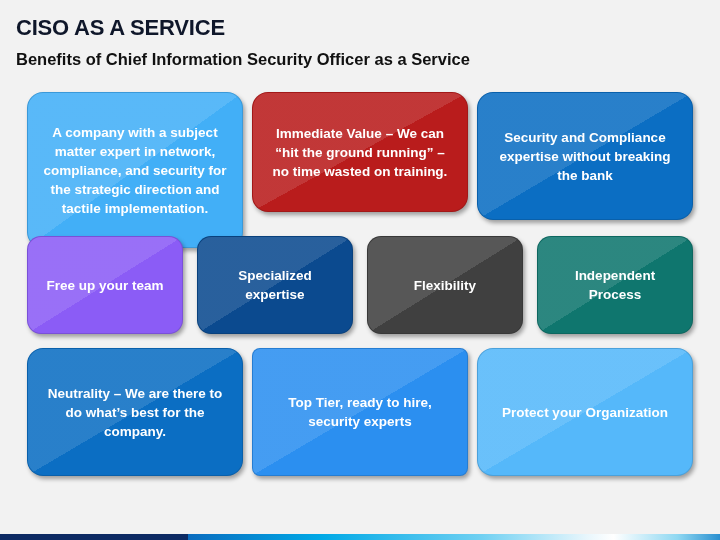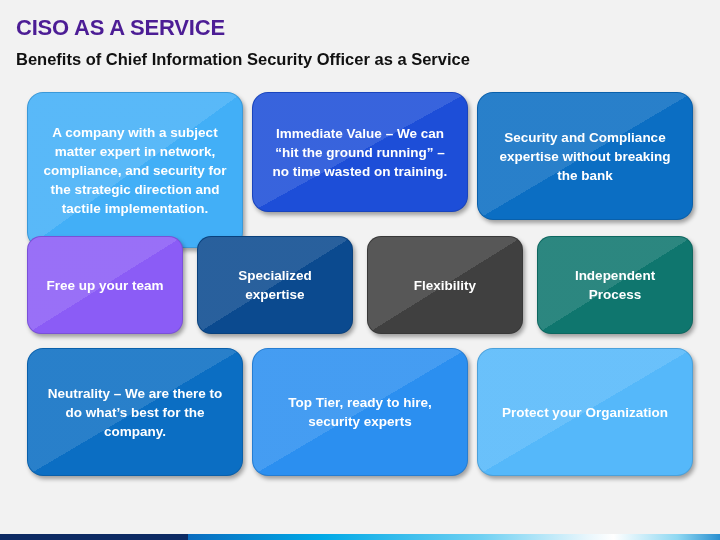--- a/index.html
+++ b/index.html
@@ -1,18 +1,18 @@
 <!DOCTYPE html>
 <html><head>
 <meta charset="utf-8">
 <style>
   * { box-sizing: border-box; margin: 0; padding: 0; font-weight: bold; }
   html, body { width: 720px; height: 540px; overflow: hidden; }
   body { background: #f2f2f2; font-family: "Liberation Sans", "DejaVu Sans", sans-serif; position: relative; }
-  .title { position: absolute; left: 16px; top: 15px; font-size: 22px; font-weight: bold; color: #4c1d95; letter-spacing: -0.2px; }
+  .title { position: absolute; left: 16px; top: 15px; font-size: 22px; font-weight: bold; color: #0f172a; letter-spacing: -0.2px; }
   .subtitle { position: absolute; left: 16px; top: 50px; font-size: 16.5px; color: #111; }
   .box {
     position: absolute; border-radius: 16px;
     display: flex; align-items: center; justify-content: center; text-align: center;
     color: #fff; font-size: 13.5px; line-height: 19px; padding: 8px 14px;
     box-shadow: 2px 3px 4px rgba(0,0,0,0.35);
     overflow: hidden; border: 1px solid rgba(0,0,0,0.12);
   }
   .box::before {
     content: ""; position: absolute; inset: 0;
@@ -27,21 +27,21 @@
 </style>
 </head>
 <body>
 
 <div class="title">CISO AS A SERVICE</div>
 <div class="subtitle">Benefits of Chief Information Security Officer as a Service</div>
 
 <div class="box" style="left: 27px; top: 92px; width: 216px; height: 156px; background: rgb(66, 175, 247); text-align: center;">
   <span>A company with a subject matter expert in network, compliance, and security for the strategic direction and tactile implementation.</span>
 </div>
-<div class="box" style="left: 252px; top: 92px; width: 216px; height: 120px; background: #1d4ed8;">
+<div class="box" style="left: 252px; top: 92px; width: 216px; height: 120px; background: #b91c1c;">
   <span>Immediate Value – We can “hit the ground running” – no time wasted on training.</span>
 </div>
 <div class="box" style="left: 477px; top: 92px; width: 216px; height: 128px; background: rgb(11, 110, 195);">
   <span>Security and Compliance expertise without breaking the bank</span>
 </div>
 
 <div class="box sm" style="left: 27px; top: 236px; width: 156px; height: 98px; background: #8b5cf6;">
   <span>Free up your team</span>
 </div>
 <div class="box sm" style="left: 197px; top: 236px; width: 156px; height: 98px; background: rgb(11, 74, 143);">
@@ -50,21 +50,21 @@
 <div class="box sm" style="left: 367px; top: 236px; width: 156px; height: 98px; background: #404040;">
   <span>Flexibility</span>
 </div>
 <div class="box sm" style="left: 537px; top: 236px; width: 156px; height: 98px; background: #0f766e;">
   <span>Independent Process</span>
 </div>
 
 <div class="box" style="left: 27px; top: 348px; width: 216px; height: 128px; background: rgb(11, 110, 195);">
   <span>Neutrality – We are there to do what’s best for the company.</span>
 </div>
-<div class="box" style="left: 252px; top: 348px; width: 216px; height: 128px; background: rgb(43, 143, 240);">
+<div class="box" style="left: 252px; top: 348px; width: 216px; height: 128px; background: rgb(43, 143, 240); border-radius: 8px;">
   <span>Top Tier, ready to hire, security experts</span>
 </div>
 <div class="box" style="left: 477px; top: 348px; width: 216px; height: 128px; background: rgb(85, 184, 250);">
   <span>Protect your Organization</span>
 </div>
 
 <div class="footer-bar">
   <div class="footer-dark"></div>
   <div class="footer-grad"></div>
 </div>

